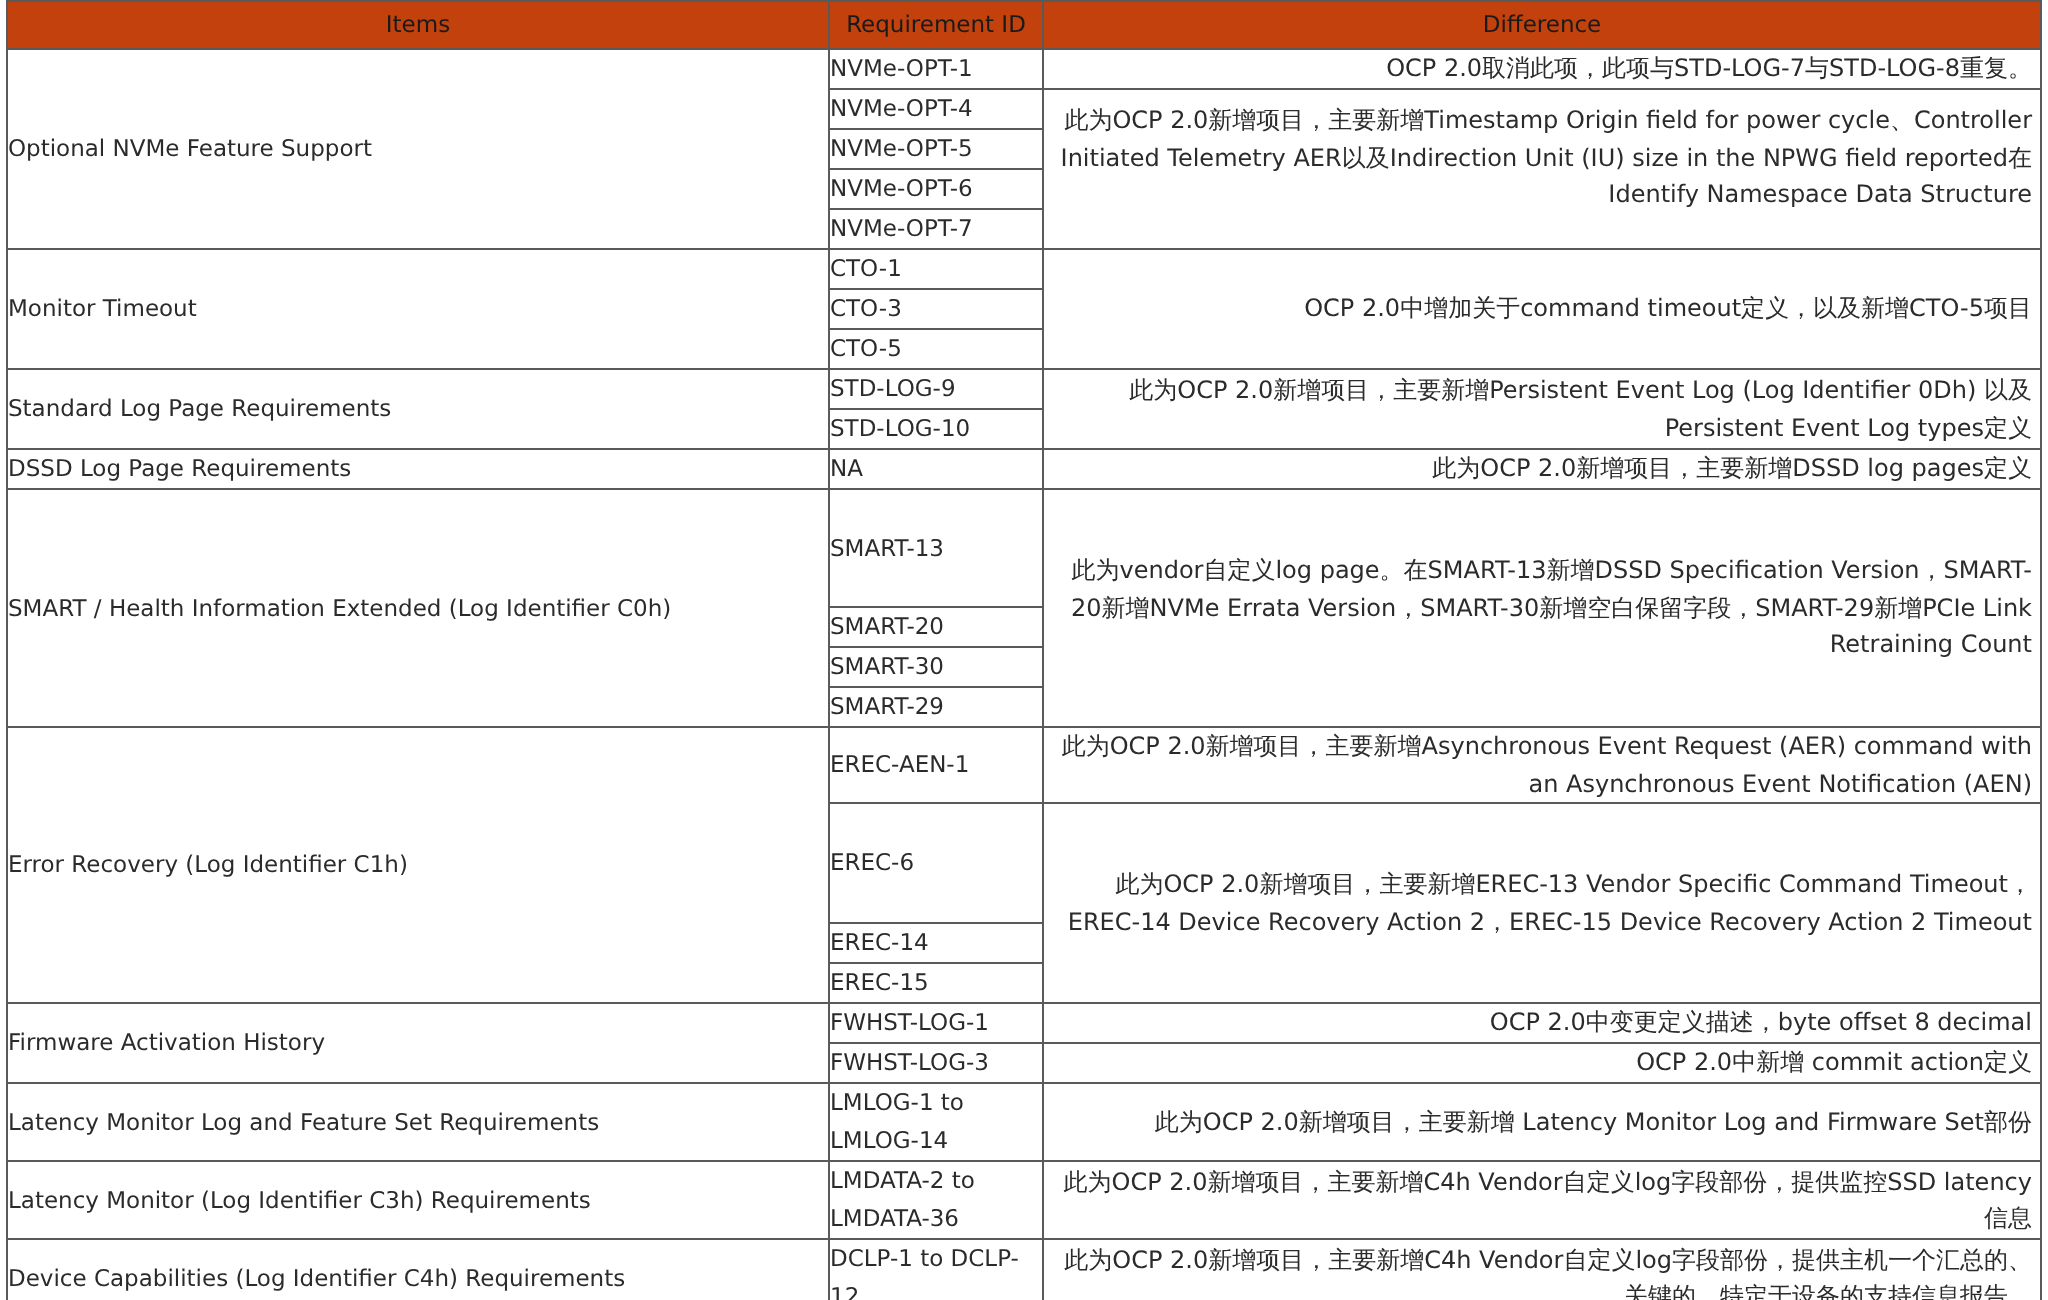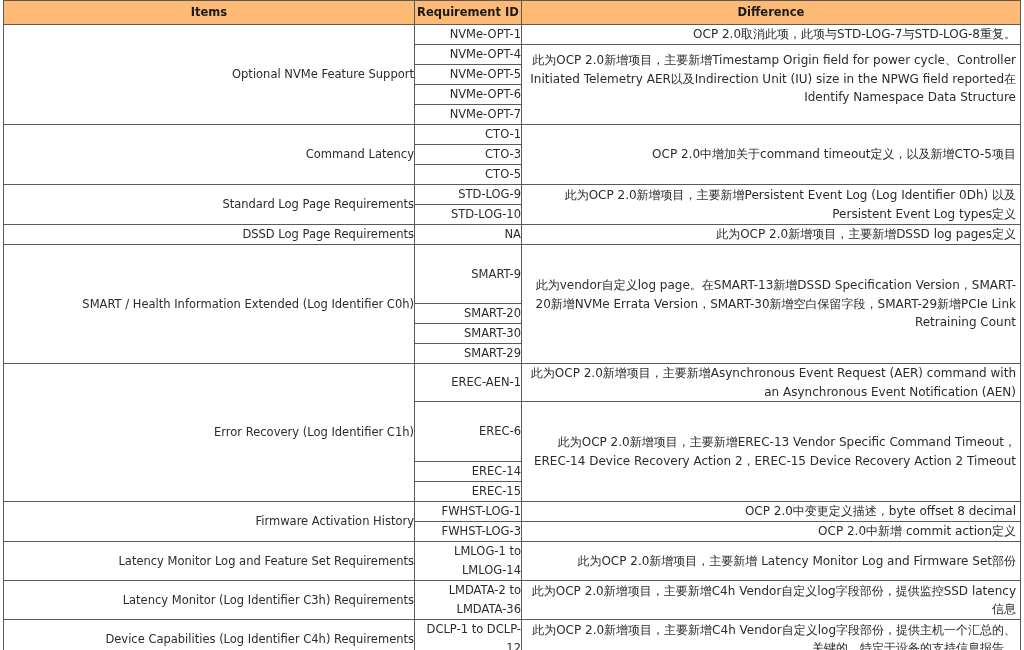--- a/index.html
+++ b/index.html
@@ -2,23 +2,23 @@
 <html><head>
 <meta charset="utf-8">
 <style>
   html, body { margin: 0; padding: 0; background: #ffffff; }
   body { width: 1024px; height: 650px; overflow: hidden; position: relative;
          font-family: "DejaVu Sans", "Liberation Sans", sans-serif; color: #2b2b2b; }
   .tbl { position: absolute; left: 3px; top: 0; width: 1017px; }
   table { border-collapse: collapse; table-layout: fixed; width: 1017px; }
   col.c1 { width: 411px; } col.c2 { width: 107px; } col.c3 { width: 499px; }
   th, td { border: 1px solid #5a5a5a; padding: 0; font-size: 11.5px; line-height: 19px; overflow: hidden; }
-  th { background: #fdba74; font-weight: bold; height: 23px; color: #1a1a1a; font-size: 11.5px; }
-  td.item { text-align: right; vertical-align: middle; font-size: 11.5px; }
-  td.rid { text-align: right; vertical-align: middle; font-size: 11.5px; white-space: nowrap; }
+  th { background: #c2410c; font-weight: normal; height: 23px; color: #1a1a1a; font-size: 11.5px; }
+  td.item { text-align: left; vertical-align: middle; font-size: 11.5px; }
+  td.rid { text-align: left; vertical-align: middle; font-size: 11.5px; white-space: nowrap; }
   td.rid.two { white-space: normal; line-height: 19px; }
   td.diff { text-align: right; vertical-align: middle; padding-left: 3px; padding-right: 4px; font-size: 12px; line-height: 18.5px; }
   td.diff.top { vertical-align: top; padding-top: 1px; }
 </style>
 </head>
 <body>
 
 <div class="tbl">
 <table>
   <colgroup>
@@ -48,21 +48,21 @@
       <td class="rid">NVMe-OPT-5</td>
     </tr>
     <tr style="height:19px">
       <td class="rid">NVMe-OPT-6</td>
     </tr>
     <tr style="height:19px">
       <td class="rid">NVMe-OPT-7</td>
     </tr>
 
     <tr style="height:20px">
-      <td class="item" rowspan="3">Command Latency</td>
+      <td class="item" rowspan="3">Monitor Timeout</td>
       <td class="rid">CTO-1</td>
       <td class="diff" rowspan="3">OCP 2.0中增加关于command timeout定义，以及新增CTO-5项目</td>
     </tr>
     <tr style="height:19px">
       <td class="rid">CTO-3</td>
     </tr>
     <tr style="height:20px">
       <td class="rid">CTO-5</td>
     </tr>
 
@@ -76,21 +76,21 @@
     </tr>
 
     <tr style="height:20px">
       <td class="item">DSSD Log Page Requirements</td>
       <td class="rid">NA</td>
       <td class="diff">此为OCP 2.0新增项目，主要新增DSSD log pages定义</td>
     </tr>
 
     <tr style="height:59px">
       <td class="item" rowspan="4">SMART / Health Information Extended (Log Identifier C0h)</td>
-      <td class="rid">SMART-9</td>
+      <td class="rid">SMART-13</td>
       <td class="diff" rowspan="4">此为vendor自定义log page。在SMART-13新增DSSD Specification Version，SMART-20新增NVMe Errata Version，SMART-30新增空白保留字段，SMART-29新增PCIe Link Retraining Count</td>
     </tr>
     <tr style="height:20px">
       <td class="rid">SMART-20</td>
     </tr>
     <tr style="height:19px">
       <td class="rid">SMART-30</td>
     </tr>
     <tr style="height:20px">
       <td class="rid">SMART-29</td>

